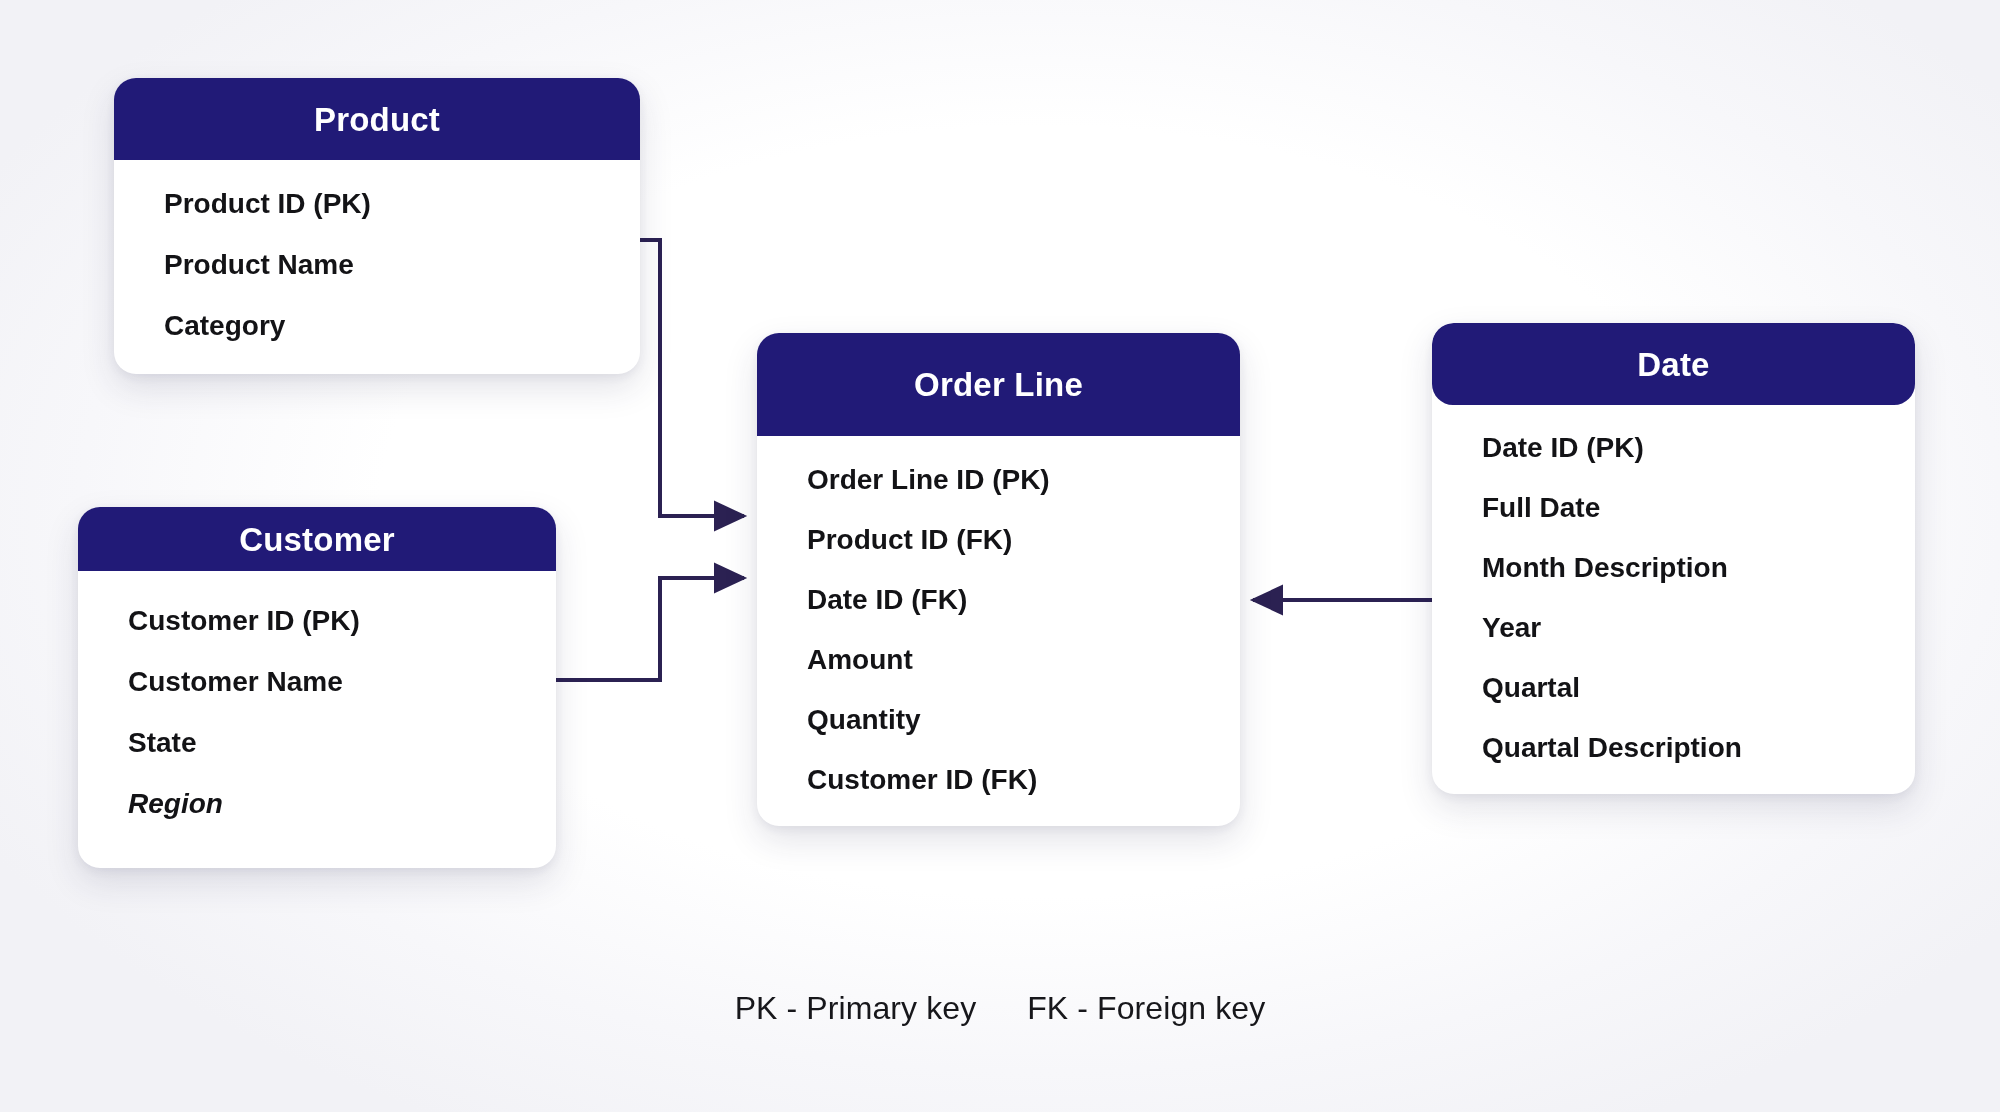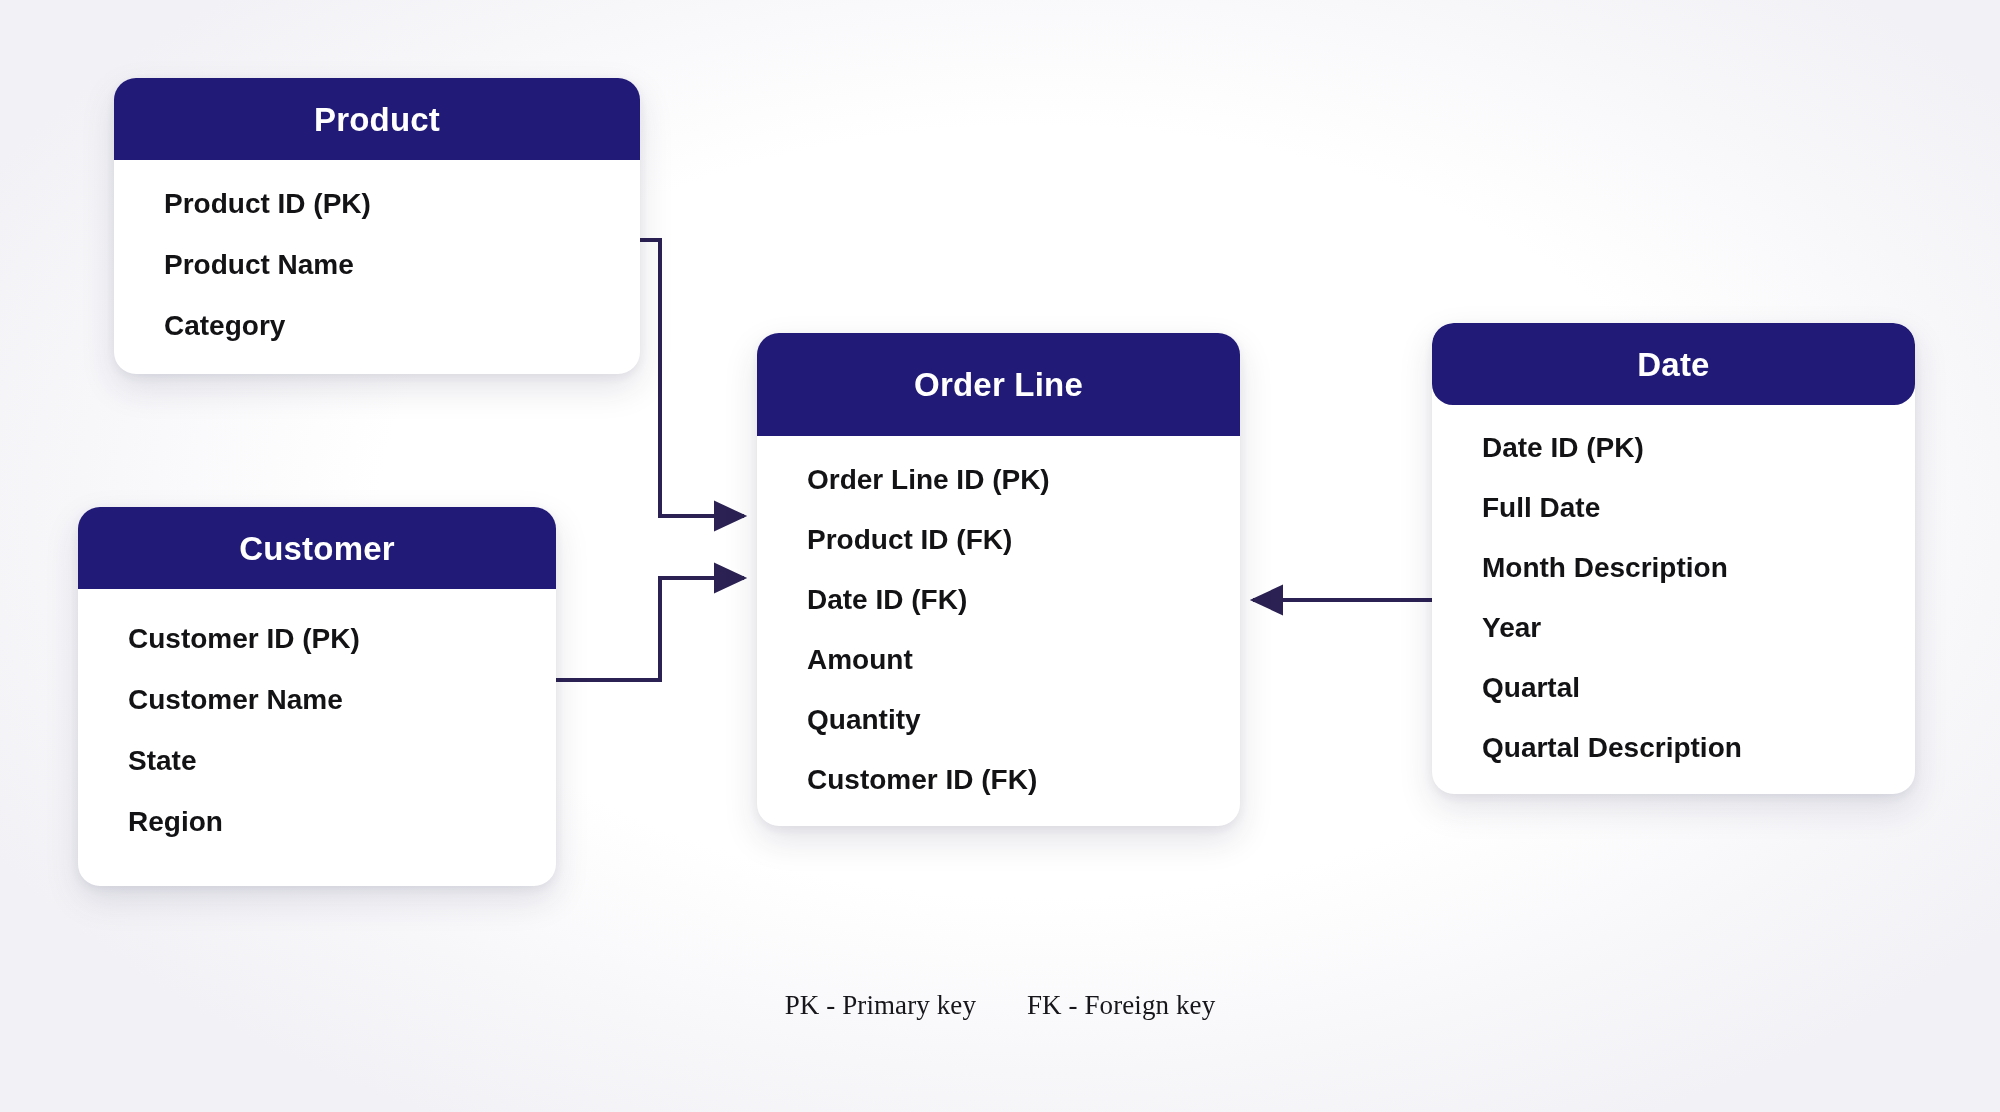--- a/index.html
+++ b/index.html
@@ -71,24 +71,24 @@
   }
 
   
   #card-product   { left: 78px;  top: 78px;  width: 526px; margin-left: 36px; }
   #card-product   .card-header { height: 82px; font-size: 33px; }
   #card-product   .card-body   { padding-top: 30px; padding-bottom: 34px; }
   #card-product   .field { margin-bottom: 33px; }
   #card-product   .field:last-child { margin-bottom: 0; }
 
   #card-customer  { left: 78px;  top: 507px; width: 478px; }
-  #card-customer  .card-header { height: 82px; }
+  #card-customer  .card-header { height: 64px; }
   #card-customer  .card-body   { padding-top: 36px; padding-bottom: 34px; }
   #card-customer  .field { margin-bottom: 33px; }
-  #card-customer  .field:last-child { margin-bottom: 16px; }
+  #card-customer  .field:last-child { margin-bottom: 16px; font-style: italic; }
 
   #card-orderline { left: 757px; top: 333px; width: 483px; }
   #card-orderline .card-header { height: 103px; }
   #card-orderline .card-body   { padding-top: 30px; padding-bottom: 32px; }
   #card-orderline .field { margin-bottom: 32px; padding-left: 50px; }
   #card-orderline .field:last-child { margin-bottom: 0; }
 
   #card-date      { left: 1432px; top: 323px; width: 483px; }
   #card-date      .card-header { height: 82px; border-radius: 21px; }
   #card-date      .card-body   { padding-top: 29px; padding-bottom: 32px; }
@@ -99,24 +99,23 @@
   #legend {
     position: absolute;
     left: 0;
     top: 990px;
     width: 2000px;
     text-align: center;
     white-space: nowrap;
   }
   .legend-item {
     display: inline-block;
-    font-size: 27px;
+    font-size: 32px;
     color: #17171b;
     letter-spacing: 0.1px;
-    font-family: Liberation Serif, serif;
   }
   .legend-gap { display: inline-block; width: 42px; }
 </style>
 </head>
 <body>
 
 <div id="canvas">
 
   <svg id="wires" viewBox="0 0 2000 1112" width="2000" height="1112">
     <defs>

